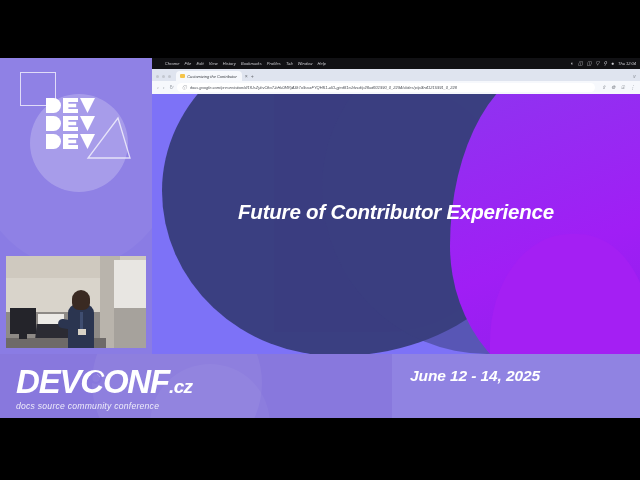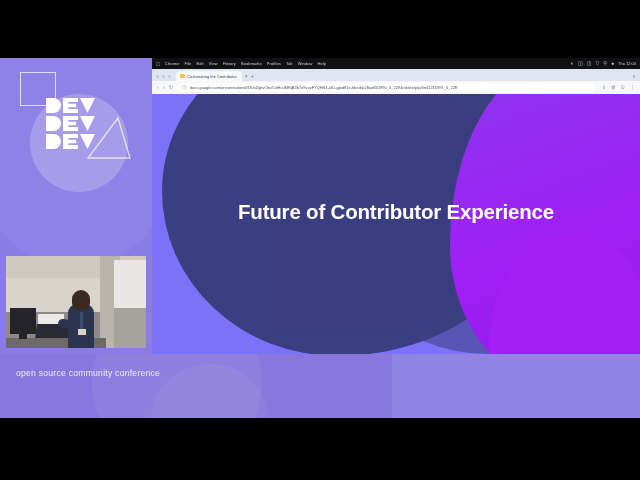--- a/index.html
+++ b/index.html
@@ -7,20 +7,21 @@
   html,body {
     width:640px; height:480px; overflow:hidden;
     background:#000;
     font-family:"Liberation Sans", sans-serif;
   }
 
   
   #video-frame {
     position:relative; width:640px; height:480px; background:#000;
     overflow:hidden;
+    font-style:italic;
   }
 
   
   .letterbox { position:absolute; left:0; width:640px; background:#000; z-index:60; }
   #letterbox-top    { top:0;  height:58px; }
   #letterbox-bottom { bottom:0; height:62px; }
 
   
   #stage {
     position:absolute; left:0; top:58px; width:640px; height:360px;
@@ -368,23 +369,29 @@
         <div id="slide-title">Future of Contributor Experience</div>
       </div>
     </div>
 
     <div id="footer-band">
       <div id="footer-band-right"></div>
       <div id="footer-ghost"></div>
       <div id="footer-ghost2"></div>
 
       <div id="footer-logo-block">
-        <div id="devconf-tagline">open source community conference</div>
+        <div id="devconf-wordmark">
+          <span id="devconf-main">DEVCONF</span>
+          <span id="devconf-cz">.cz</span>
+          <span id="devconf-o-swoosh"></span>
+        </div>
+        <div id="devconf-tagline">docs source community conference</div>
       </div>
 
       <div id="footer-event-info">
+        <div>June 12 - 14, 2025</div>
       </div>
     </div>
 
   </div>
 
   <div class="letterbox" id="letterbox-bottom"></div>
 </div>
 
 </body></html>

